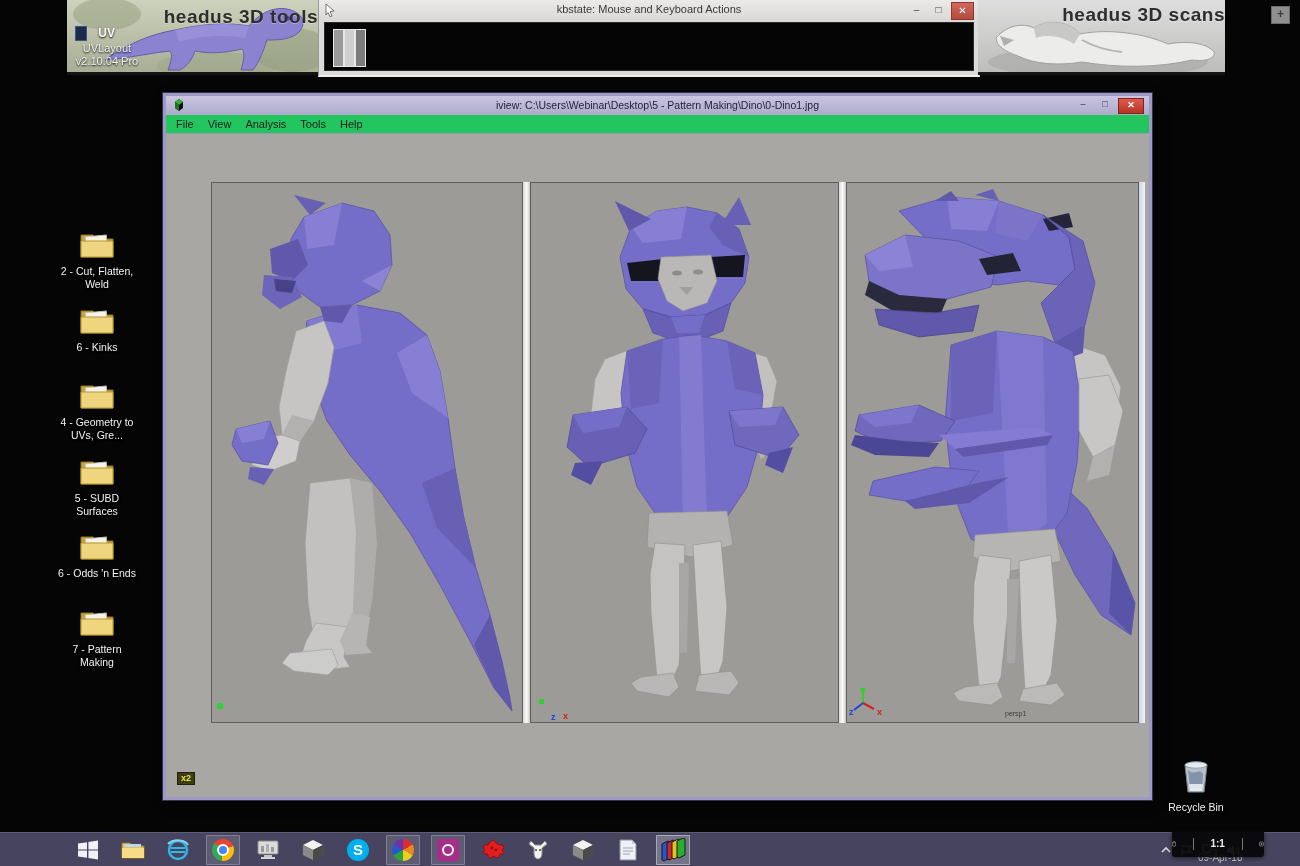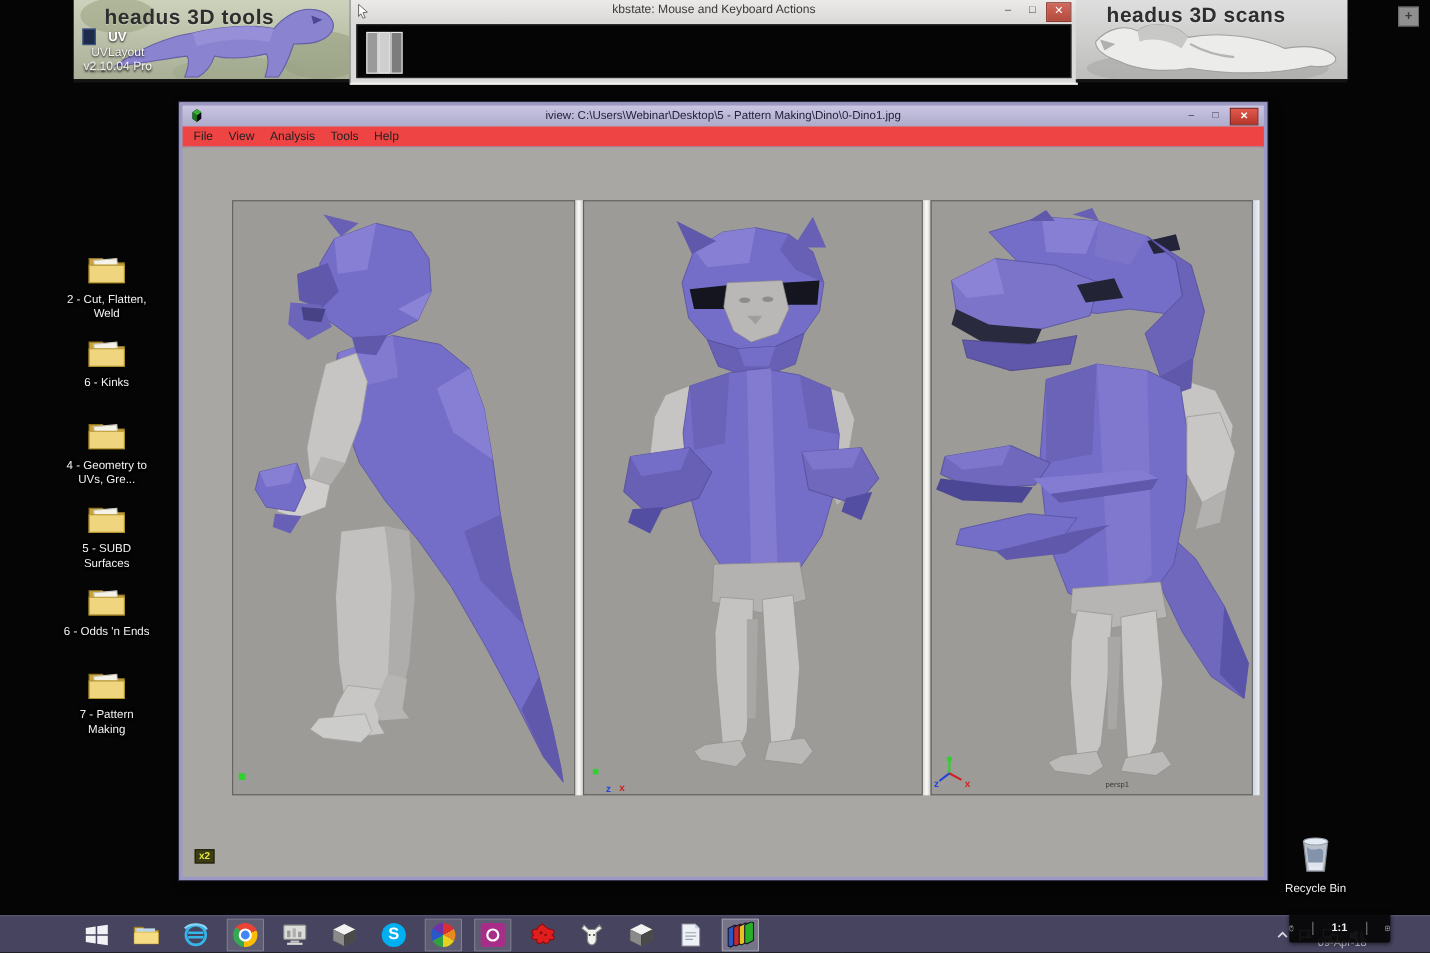--- a/index.html
+++ b/index.html
@@ -3,22 +3,22 @@
 <meta charset="utf-8">
 <style>
   html,body{margin:0;padding:0;background:#000;}
   #screen{position:relative;width:1300px;height:866px;background:#050505;overflow:hidden;
           font-family:"Liberation Sans",sans-serif;-webkit-font-smoothing:antialiased;}
   .abs{position:absolute;}
 
   
   .tools-banner{left:67px;top:0;width:251px;height:72px;background:linear-gradient(180deg,#cdd2bc,#a9ae96);
                 border-bottom:3px solid #141414;overflow:hidden;}
-  .banner-title{width:100%;text-align:left;font-weight:bold;font-size:19px;color:#2e2e2e;
-                text-shadow:0 1px 1px rgba(255,255,255,.35);letter-spacing:.5px;padding-left:28px;}
+  .banner-title{width:100%;text-align:right;font-weight:bold;font-size:19px;color:#2e2e2e;
+                text-shadow:0 1px 1px rgba(255,255,255,.35);letter-spacing:.5px;}
   .uvl-logo{left:8px;top:24px;width:40px;height:18px;display:flex;align-items:center;gap:11px;}
   .uvl-chip{width:13px;height:13px;background:#1d2a4a;border:1px solid #3a558c;display:inline-block;}
   .uvl-text{color:#fff;font-weight:bold;font-size:12px;text-shadow:0 1px 2px #000;}
   .uvl-lines{left:4px;top:42px;width:72px;color:#f2f2f2;font-size:11px;text-align:center;line-height:13px;
              text-shadow:0 1px 2px #000;}
   .scans-banner{left:978px;top:0;width:247px;height:72px;background:linear-gradient(180deg,#dedede,#bdbdbb);
                 border-bottom:3px solid #141414;overflow:hidden;}
   .expand-btn{left:1271px;top:6px;width:17px;height:16px;background:#8f8f8f;border:1px solid #6b6b6b;
               color:#3c3c3c;font-size:12px;line-height:14px;text-align:center;font-weight:bold;}
 
@@ -33,21 +33,21 @@
   .kb-bar{top:6px;width:9px;height:36px;border:1px solid #e8e8e8;}
 
   
   .iview{left:163px;top:93px;width:989px;height:707px;background:#a8a7a4;
          border:3px solid #9d99c7;box-shadow:0 0 0 1px #35334a,3px 4px 10px rgba(0,0,0,.65);box-sizing:border-box;}
   .iview-titlebar{left:0;top:0;width:100%;height:19px;background:linear-gradient(180deg,#c9c5e2,#aeaacb);}
   .iview-title{width:100%;top:3px;text-align:center;font-size:10.5px;color:#23233a;}
   .iview-btn{top:2px;width:20px;height:14px;text-align:center;font-size:9px;line-height:13px;color:#2e2e44;}
   .iview-close{background:linear-gradient(180deg,#e05a4c,#b53527);color:#fff;border:1px solid #7e241a;
                width:24px;font-weight:bold;}
-  .menubar{left:0;top:19px;width:100%;height:19px;background:#ef4444;border-bottom:1px solid #9a98b4;
+  .menubar{left:0;top:19px;width:100%;height:19px;background:#22c55e;border-bottom:1px solid #9a98b4;
            display:flex;align-items:center;gap:14px;padding-left:10px;box-sizing:border-box;}
   .menu-item{font-size:11px;color:#222;}
   .iview-content{left:3px;top:38px;width:977px;height:660px;background:#a8a7a4;}
   .img-area{left:42px;top:48px;width:933px;height:541px;background:#9c9b98;}
   .panel{top:0;height:541px;background:#9c9b98;border:1px solid #5f5f5d;box-sizing:border-box;overflow:hidden;}
   .divider{top:0;width:7px;height:541px;background:linear-gradient(90deg,#d8d8d6,#fbfbf9,#c8c8c6);}
   .right-strip{top:0;width:6px;height:541px;background:linear-gradient(90deg,#cdd3e2,#eef2fa);}
   .persp-label{font-size:7px;color:#3a3a3a;}
   .x2-badge{left:8px;top:638px;background:#3c3c16;color:#e6e63c;font-size:9px;font-weight:bold;
             padding:0 3px;line-height:11px;border:1px solid #20200a;}

